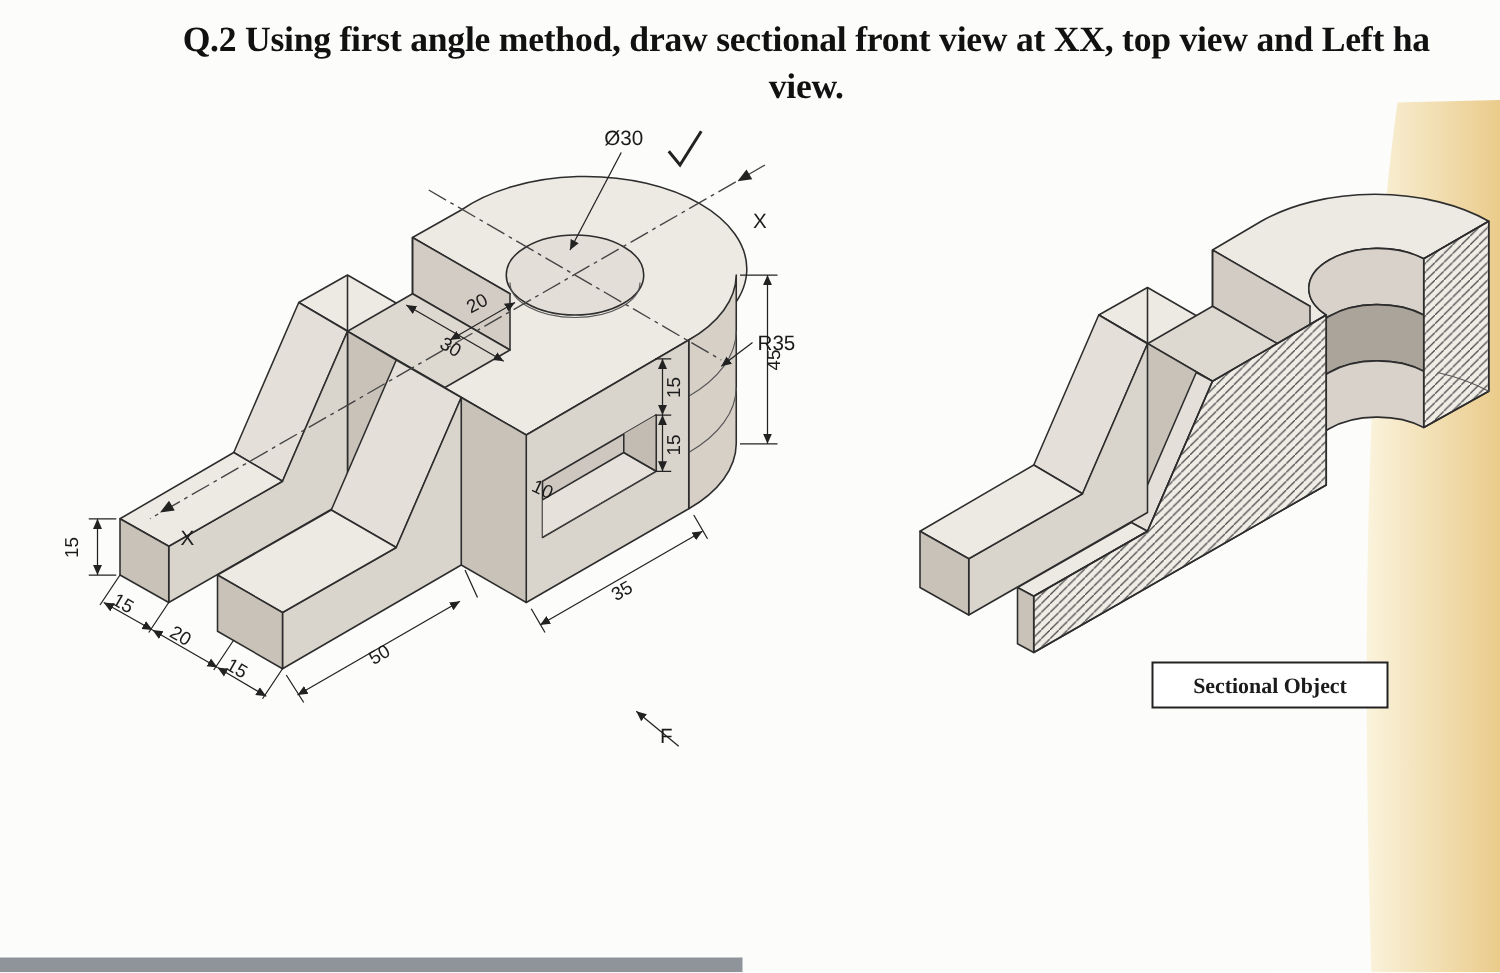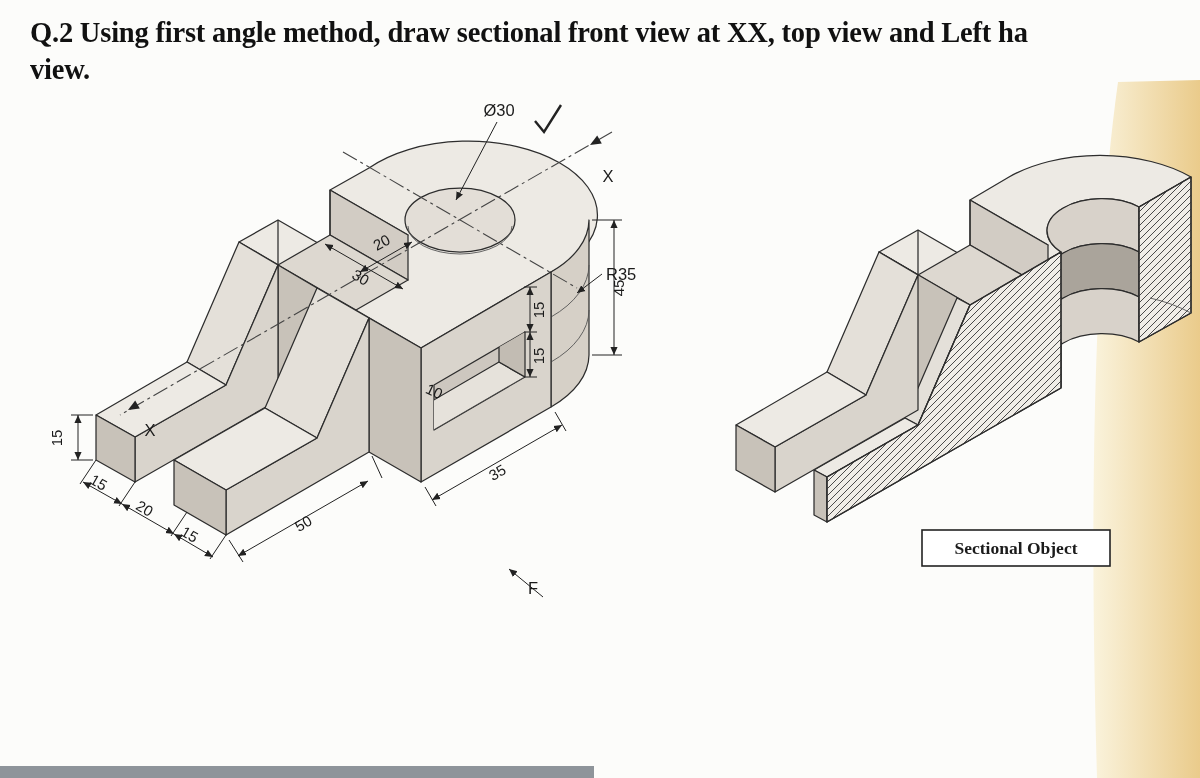--- a/index.html
+++ b/index.html
@@ -1,17 +1,17 @@
 <!DOCTYPE html>
 <html><head>
 <meta charset="utf-8">
 <style>
   html,body{margin:0;padding:0;}
   .page{position:relative;width:1200px;height:778px;background:#fcfcfa;overflow:hidden;
-        font-family:"Liberation Serif",serif;}
+        font-family:"Liberation Serif",serif;text-align:center;}
   .question{position:absolute;top:14px;left:30px;width:1230px;color:#111;
             font-weight:bold;font-size:28.5px;line-height:1.3;letter-spacing:-0.2px;white-space:nowrap;}
   svg text{font-family:"Liberation Sans",sans-serif;font-size:15px;fill:#1b1b1b;}
   svg text.big{font-size:16.5px;}
   svg text.cap{font-family:"Liberation Serif",serif;font-size:17.5px;font-weight:bold;}
   .edge{stroke:#2d2d2d;stroke-width:1.25;stroke-linejoin:round;}
   .thin{stroke:#555;stroke-width:0.9;fill:none;}
   .dim{stroke:#222;stroke-width:1;fill:none;}
   .cl{stroke:#444;stroke-width:1.1;fill:none;stroke-dasharray:16 4 3 4;}
 </style>

